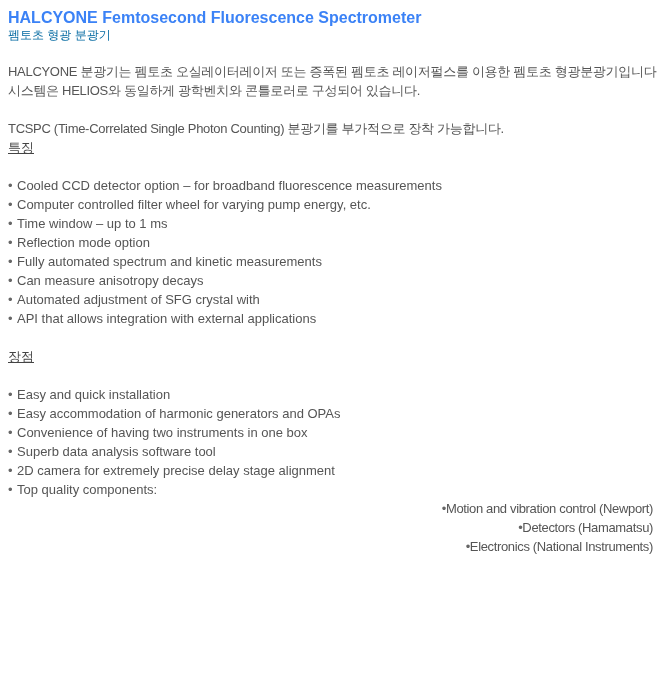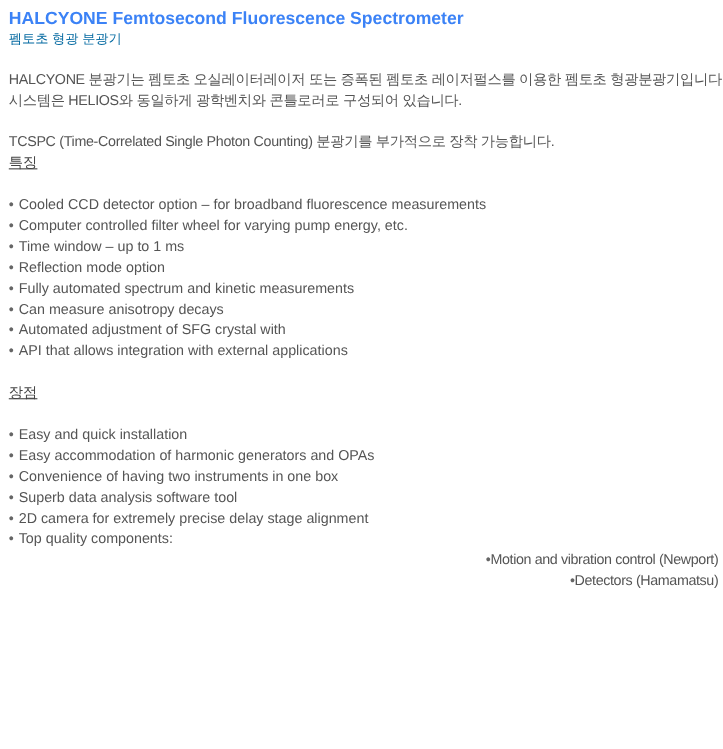--- a/index.html
+++ b/index.html
@@ -111,17 +111,18 @@
   <ul class="bullets">
     <li><span class="bullet">•</span><span>Easy and quick installation</span></li>
     <li><span class="bullet">•</span><span>Easy accommodation of harmonic generators and OPAs</span></li>
     <li><span class="bullet">•</span><span>Convenience of having two instruments in one box</span></li>
     <li><span class="bullet">•</span><span>Superb data analysis software tool</span></li>
     <li><span class="bullet">•</span><span>2D camera for extremely precise delay stage alignment</span></li>
     <li><span class="bullet">•</span><span>Top quality components:</span>
       <ul class="bullets sub narrow">
         <li><span class="bullet">•</span><span>Motion and vibration control (Newport)</span></li>
         <li><span class="bullet">•</span><span>Detectors (Hamamatsu)</span></li>
+        <li><span class="bullet">•</span><span>Electronics (National Instruments)</span></li>
       </ul>
     </li>
   </ul>
 
 </div>
 
 </body></html>

